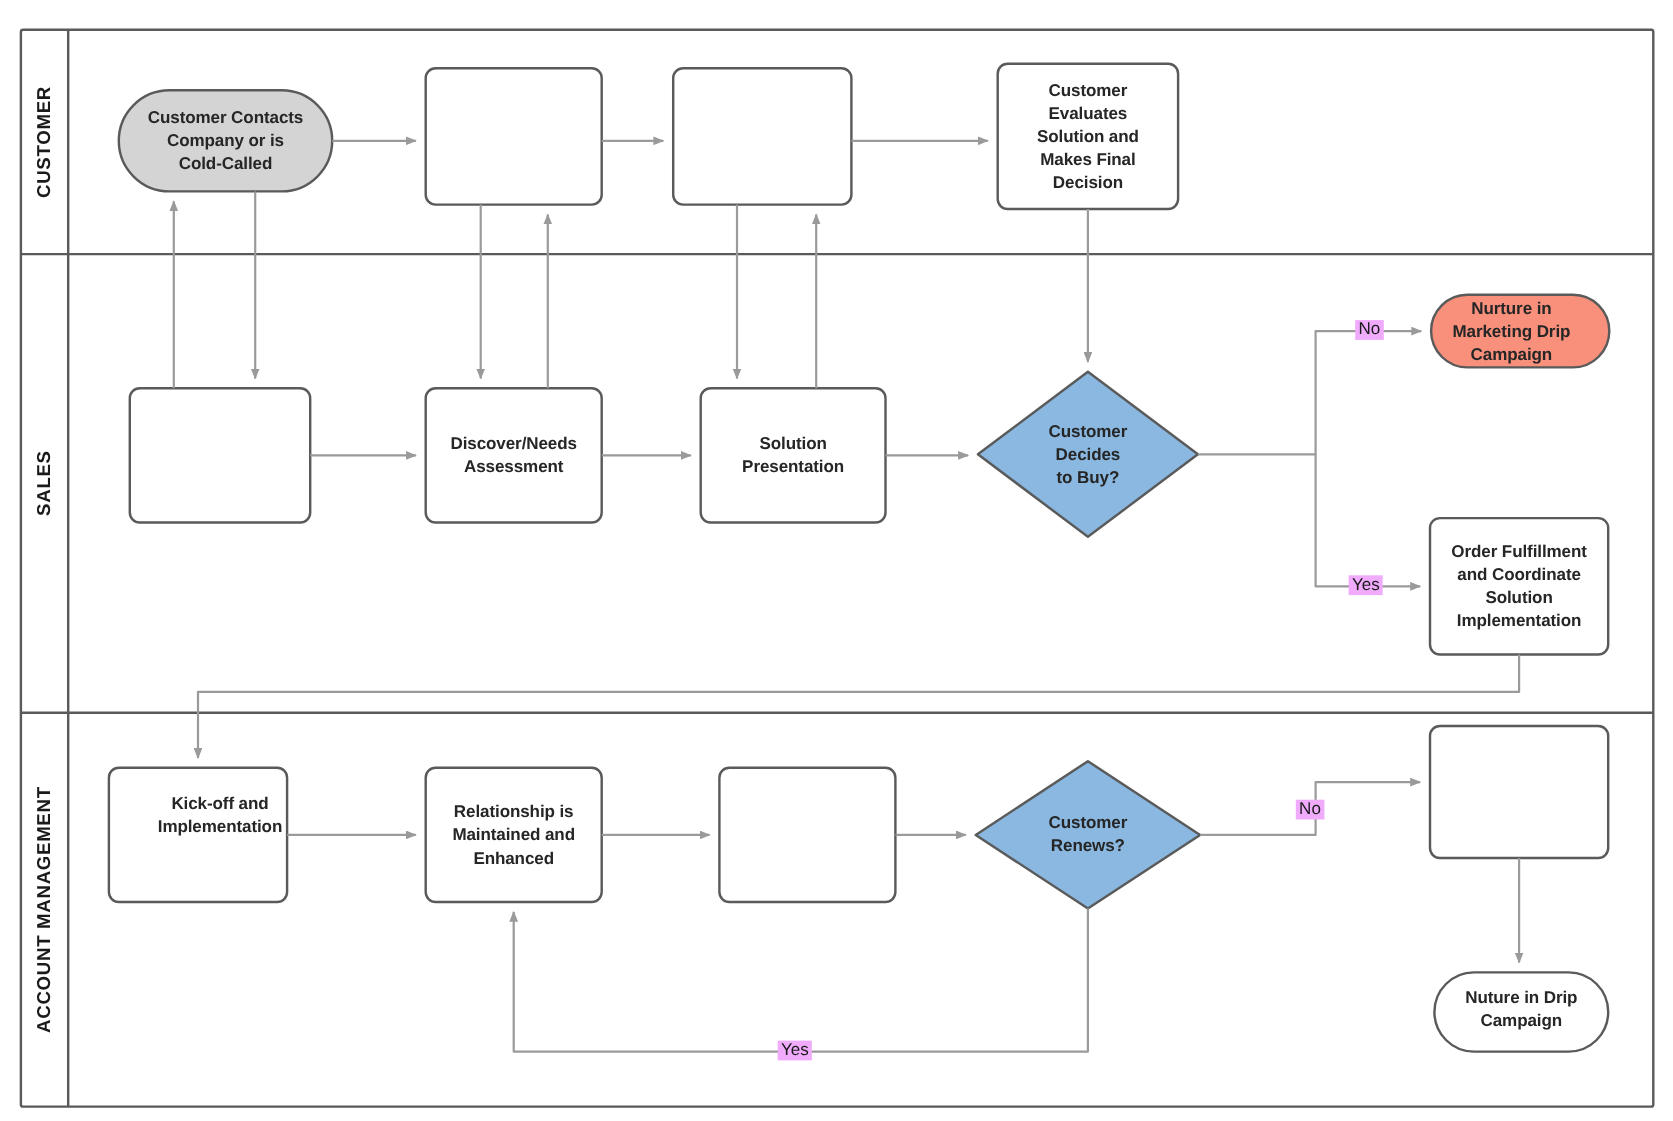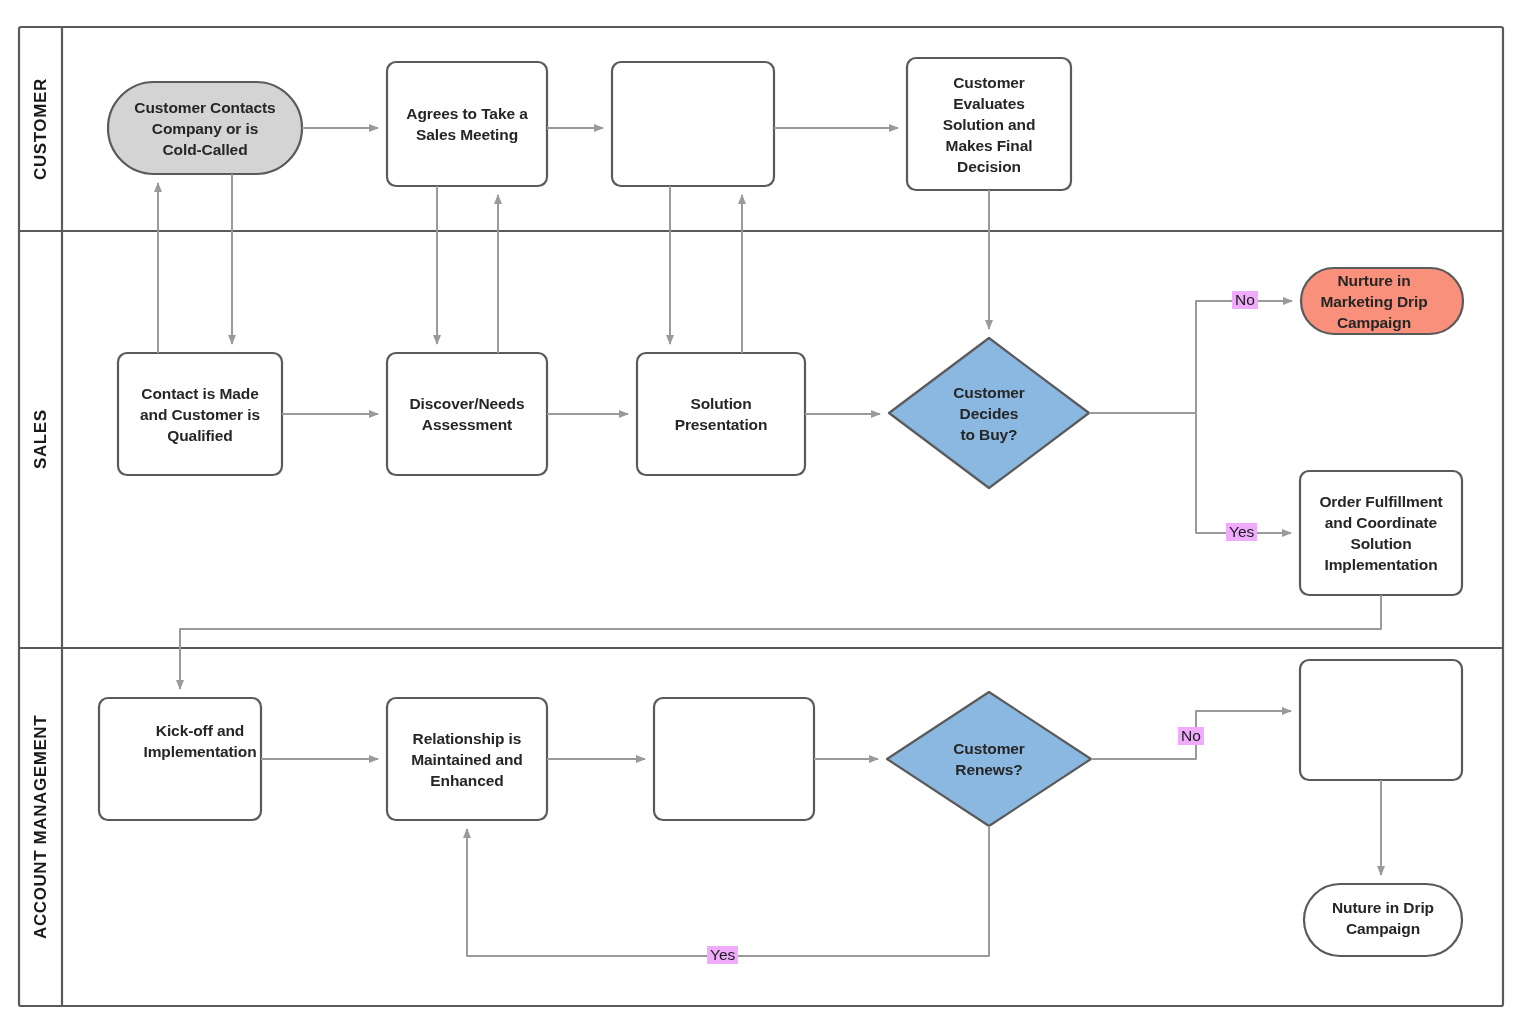--- a/index.html
+++ b/index.html
@@ -141,33 +141,28 @@
   </svg>
 
   <div class="lane-title" style="left:19px; top:27px; width:43px; height:204px;">CUSTOMER</div>
   <div class="lane-title" style="left:19px; top:231px; width:43px; height:417px;">SALES</div>
   <div class="lane-title" style="left:19px; top:648px; width:43px; height:358px;">ACCOUNT MANAGEMENT</div>
 
   <div class="node-label" style="left:108px; top:82px; width:194px; height:92px;">Customer Contacts
 Company or is
 Cold-Called</div>
 
-  <div class="node-label" style="left:387px; top:62px; width:160px; height:124px;">Agrees to Take a
-Sales Meeting</div>
 
 
   <div class="node-label" style="left:907px; top:58px; width:164px; height:132px;">Customer
 Evaluates
 Solution and
 Makes Final
 Decision</div>
 
-  <div class="node-label" style="left:118px; top:353px; width:164px; height:122px;">Contact is Made
-and Customer is
-Qualified</div>
 
   <div class="node-label" style="left:387px; top:353px; width:160px; height:122px;">Discover/Needs
 Assessment</div>
 
   <div class="node-label" style="left:637px; top:353px; width:168px; height:122px;">Solution
 Presentation</div>
 
   <div class="node-label" style="left:919px; top:368px; width:140px; height:90px;">Customer
 Decides
 to Buy?</div>

